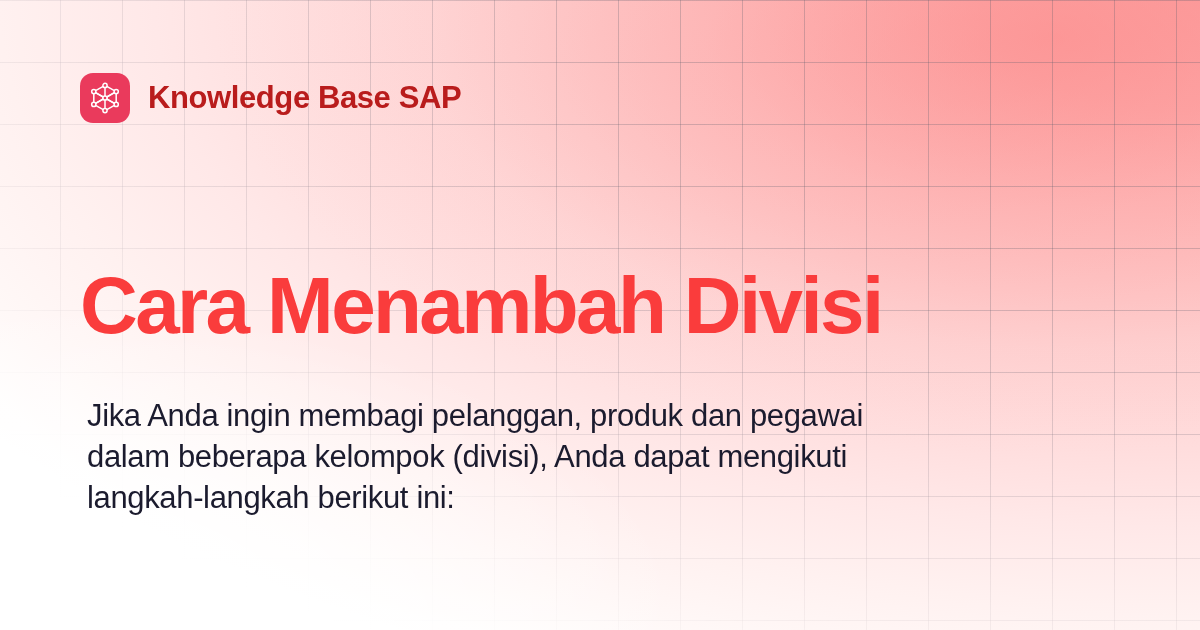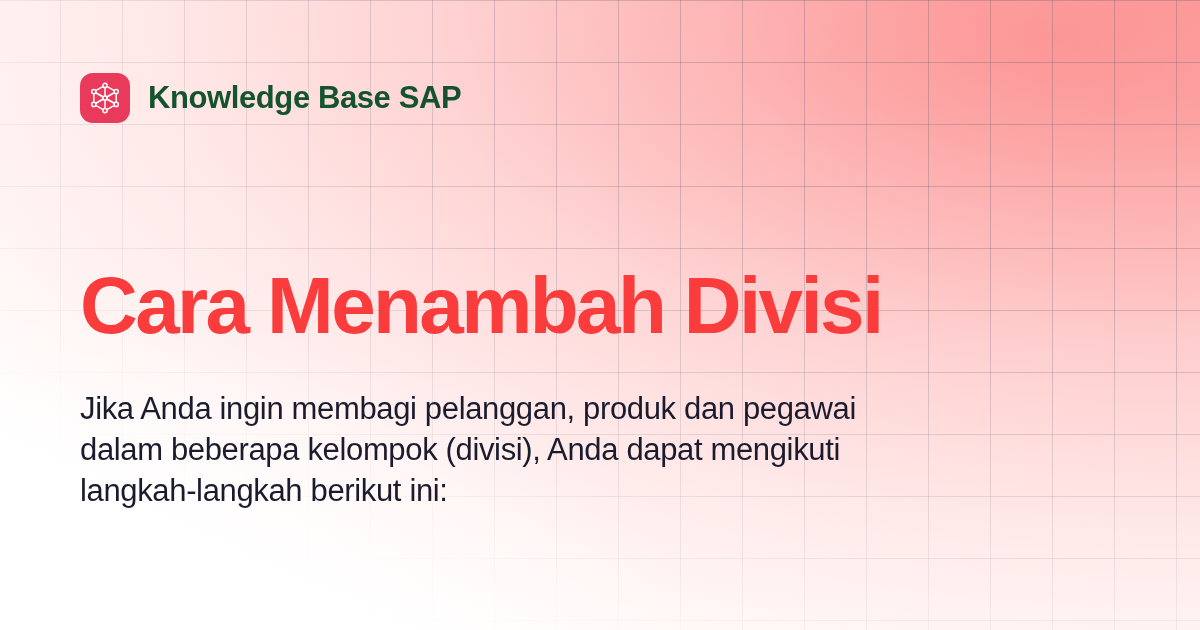--- a/index.html
+++ b/index.html
@@ -140,42 +140,42 @@
     align-items: center;
     justify-content: center;
     flex: none;
   }
   .brand-mark svg { display: block; }
 
   .brand-name {
     font-size: 31px;
     font-weight: 700;
     letter-spacing: -0.4px;
-    color: #14532d;
+    color: #b91c1c;
     white-space: nowrap;
   }
 
   .headline {
     position: absolute;
     left: 80px;
     top: 266px;
     margin: 0;
     font-size: 80px;
     line-height: 1.0;
     font-weight: 700;
     letter-spacing: -2.6px;
     color: #fa3c3c;
     white-space: nowrap;
   }
 
   .description {
     position: absolute;
     left: 80px;
     top: 388px;
-    margin: 0;
+    margin: 7px;
     width: 820px;
     font-size: 31px;
     line-height: 41px;
     font-weight: 400;
     letter-spacing: -0.35px;
     color: #1b1b2e;
   }
 </style>
 </head>
 <body>

